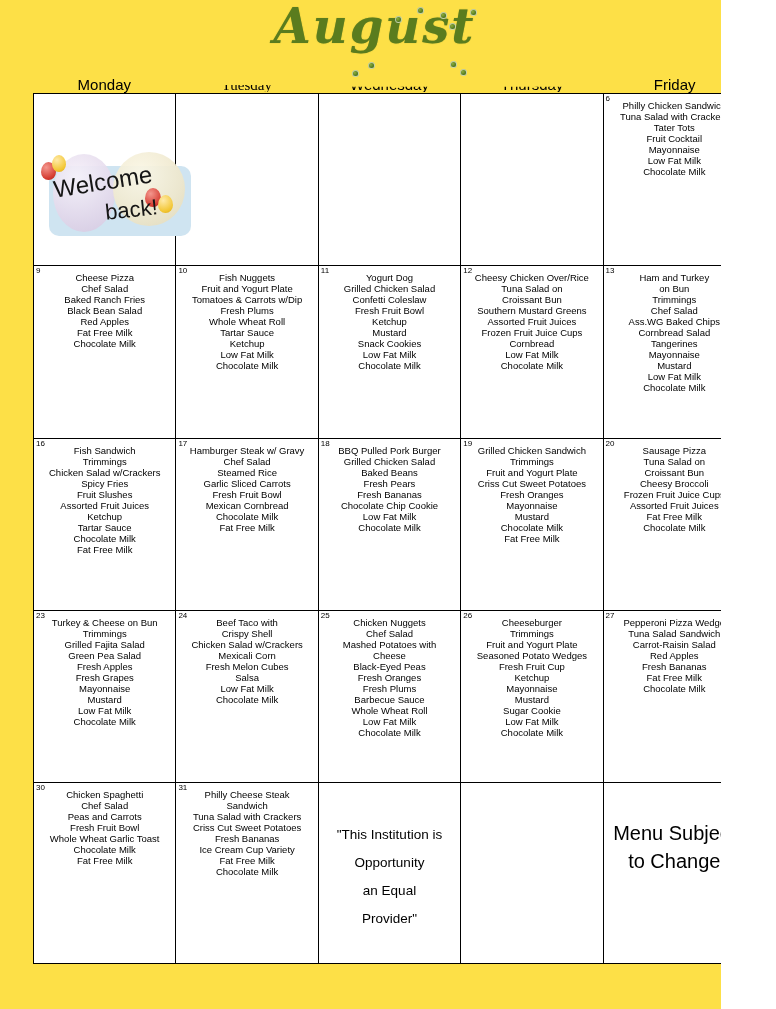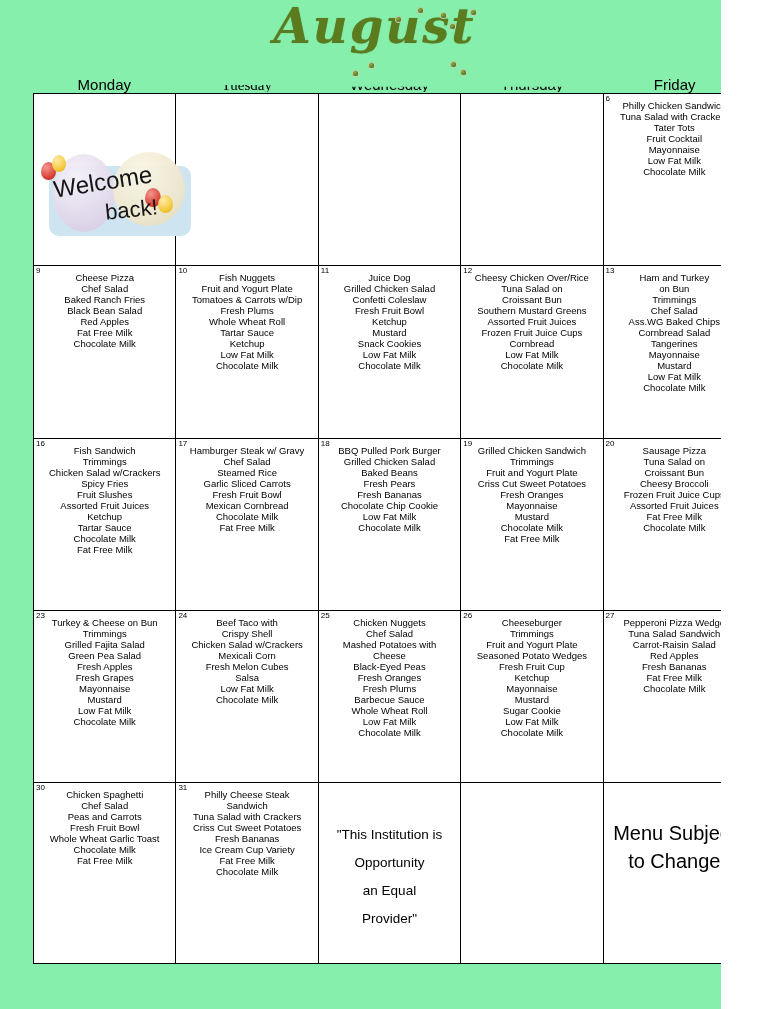--- a/index.html
+++ b/index.html
@@ -1,18 +1,18 @@
 <!DOCTYPE html>
 <html><head>
 <meta charset="utf-8">
 <style>
   * { margin:0; padding:0; box-sizing:border-box; }
   html,body { background:#ffffff; }
   body { font-family:"Liberation Sans", sans-serif; color:#000; }
-  .page { position:relative; width:721px; height:1009px; background:#86efac; overflow:hidden; }
+  .page { position:relative; width:721px; height:1009px; background:#fde047; overflow:hidden; }
 
   
   .month-title {
     position:absolute; top:-2px; left:0; right:0; text-align:center;
     font-family:"DejaVu Serif", serif; font-style:italic; font-weight:bold;
     font-size:48px; letter-spacing:2px; color:#5a7c1e;
     transform:translateX(14px);
     text-shadow:0 0 1px #46651577;
   }
   .dot {
@@ -153,21 +153,21 @@
           <div class="mi">Whole Wheat Roll</div>
           <div class="mi">Tartar Sauce</div>
           <div class="mi">Ketchup</div>
           <div class="mi">Low Fat Milk</div>
           <div class="mi">Chocolate Milk</div>
         </div>
     </div>
     <div class="cell">
       <span class="date">11</span>
       <div class="menu">
-          <div class="mi">Juice Dog</div>
+          <div class="mi">Yogurt Dog</div>
           <div class="mi">Grilled Chicken Salad</div>
           <div class="mi">Confetti Coleslaw</div>
           <div class="mi">Fresh Fruit Bowl</div>
           <div class="mi">Ketchup</div>
           <div class="mi">Mustard</div>
           <div class="mi">Snack Cookies</div>
           <div class="mi">Low Fat Milk</div>
           <div class="mi">Chocolate Milk</div>
         </div>
     </div>

